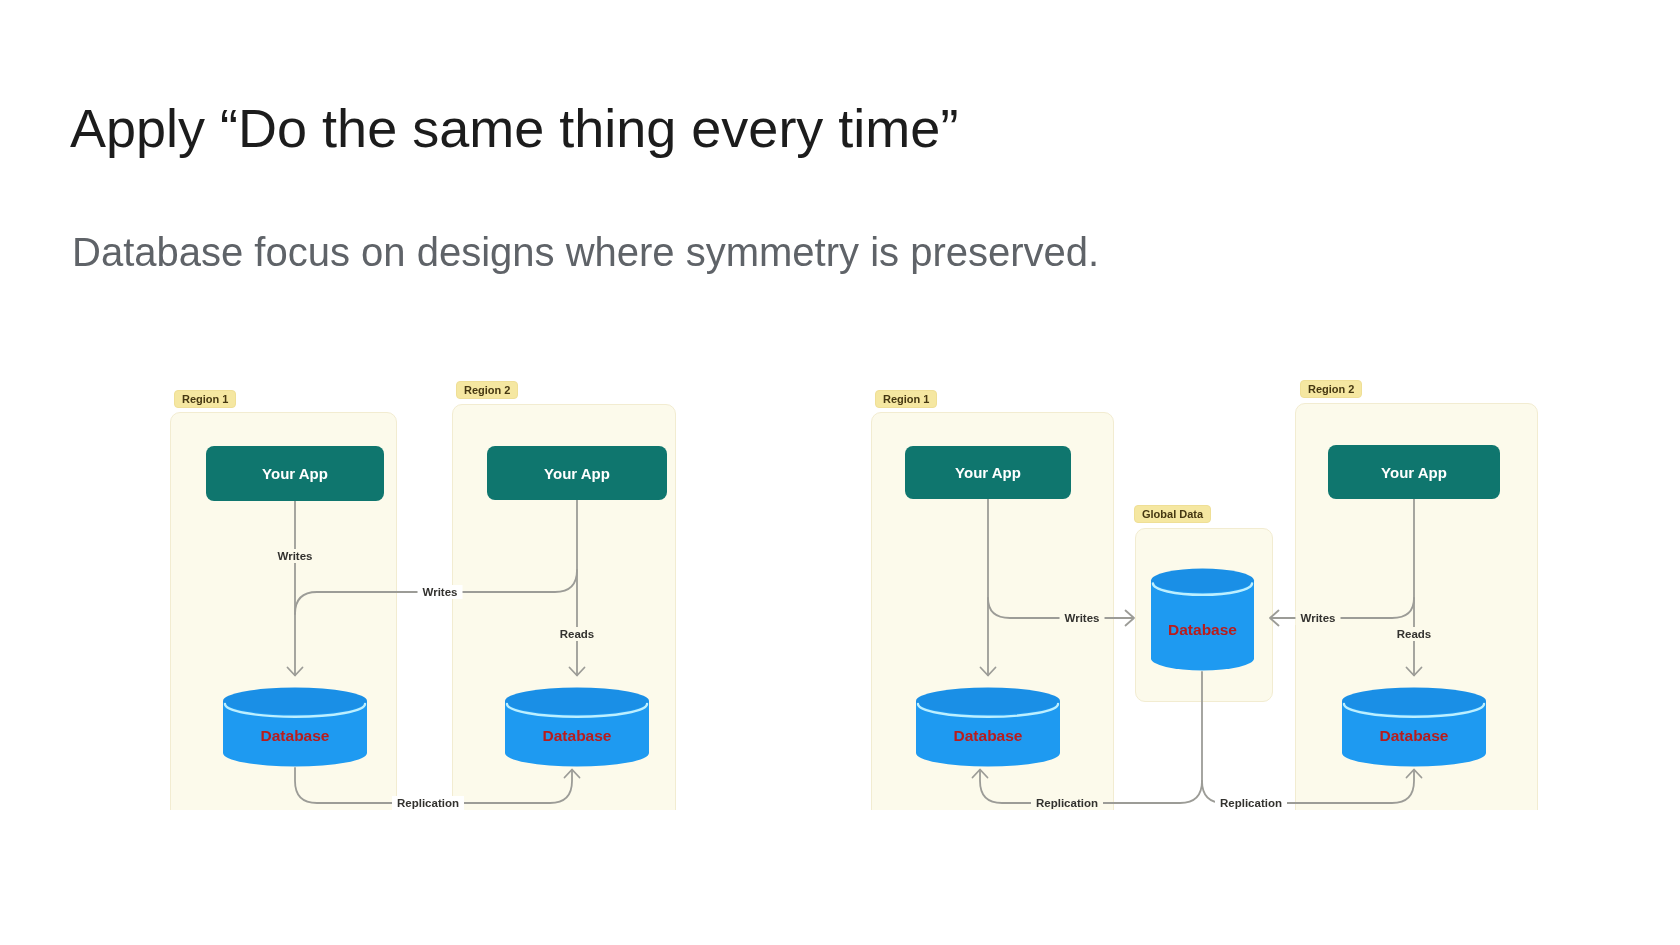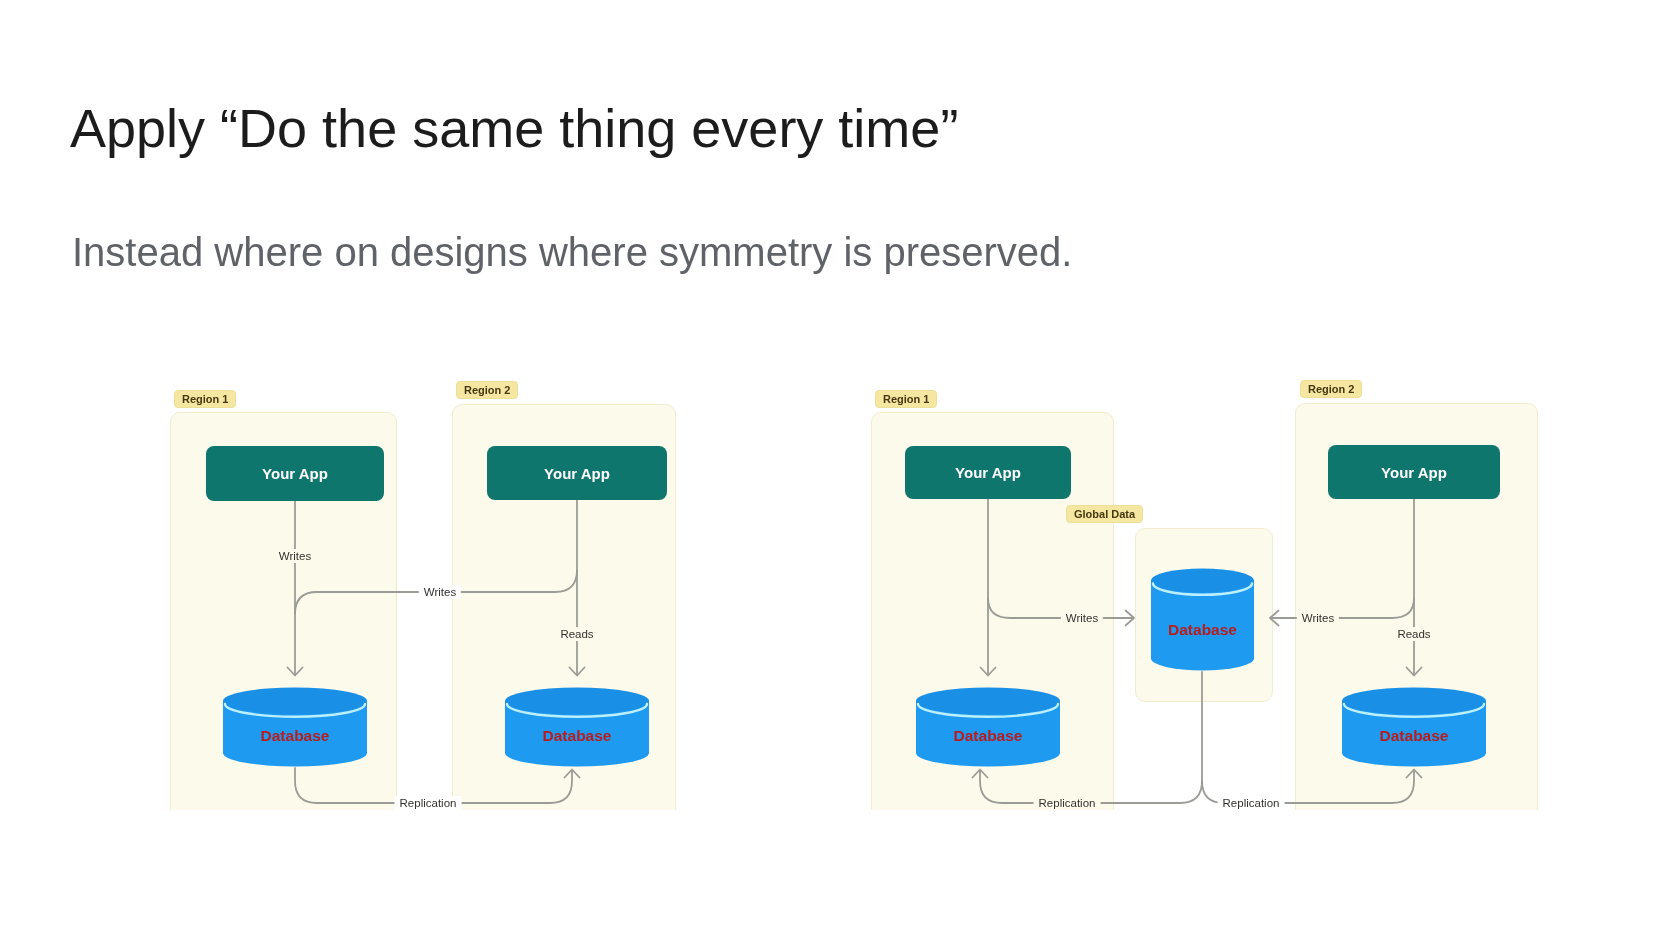--- a/index.html
+++ b/index.html
@@ -64,35 +64,35 @@
   .cyl-rim{fill:none;stroke:#bcefff;stroke-width:2.4;stroke-linecap:round;}
   .db-label{
     position:absolute;left:50%;top:60%;
     transform:translate(-50%,-50%);
     color:#b91c1c;font-size:15.5px;font-weight:600;
     white-space:nowrap;
   }
   .edge-label{
     position:absolute;
     transform:translate(-50%,-50%);
-    font-size:11.5px;font-weight:400;color:#33322f;
+    font-size:11.5px;font-weight:700;color:#33322f;
     padding:1px 5px;
     white-space:nowrap;
     z-index:4;
   }
   .edge-label.pale{background:#fcfaeb;}
   .edge-label.white{background:#ffffff;}
 </style>
 </head>
 <body>
 
 <div class="slide">
 
   <h1 class="slide-title">Apply “Do the same thing every time”</h1>
-  <p class="slide-subtitle">Instead where on designs where symmetry is preserved.</p>
+  <p class="slide-subtitle">Database focus on designs where symmetry is preserved.</p>
 
   <div class="region" style="left:170px;top:412px;width:227px;height:443px"></div>
   <div class="region" style="left:452px;top:404px;width:224px;height:451px"></div>
   <div class="region" style="left:871px;top:412px;width:243px;height:443px"></div>
   <div class="region" style="left:1135px;top:528px;width:138px;height:174px"></div>
   <div class="region" style="left:1295px;top:403px;width:243px;height:452px"></div>
 
   <svg class="connectors" width="1680" height="945" viewBox="0 0 1680 945">
 
     <path d="M295,501 V675"></path>
@@ -114,21 +114,21 @@
     <path d="M1202,672 V781"></path>
     <path d="M1202,781 Q1202,803 1180,803 L1002,803 Q980,803 980,781 V771"></path>
     <path d="M972.5,777.5 L980,769.5 L987.5,777.5"></path>
     <path d="M1202,781 Q1202,803 1224,803 L1392,803 Q1414,803 1414,781 V771"></path>
     <path d="M1406.5,777.5 L1414,769.5 L1421.5,777.5"></path>
   </svg>
 
   <div class="badge" style="left:174px;top:390px">Region 1</div>
   <div class="badge" style="left:456px;top:381px">Region 2</div>
   <div class="badge" style="left:875px;top:390px">Region 1</div>
-  <div class="badge" style="left:1066px;top:505px">Global Data</div>
+  <div class="badge" style="left:1134px;top:505px">Global Data</div>
   <div class="badge" style="left:1300px;top:380px">Region 2</div>
 
   <div class="app-box" style="left:206px;top:446px;width:178px;height:55px">
     <span>Your App</span>
   </div>
   <div class="app-box" style="left:487px;top:446px;width:180px;height:54px">
     <span>Your App</span>
   </div>
   <div class="app-box" style="left:905px;top:446px;width:166px;height:53px">
     <span>Your App</span>

